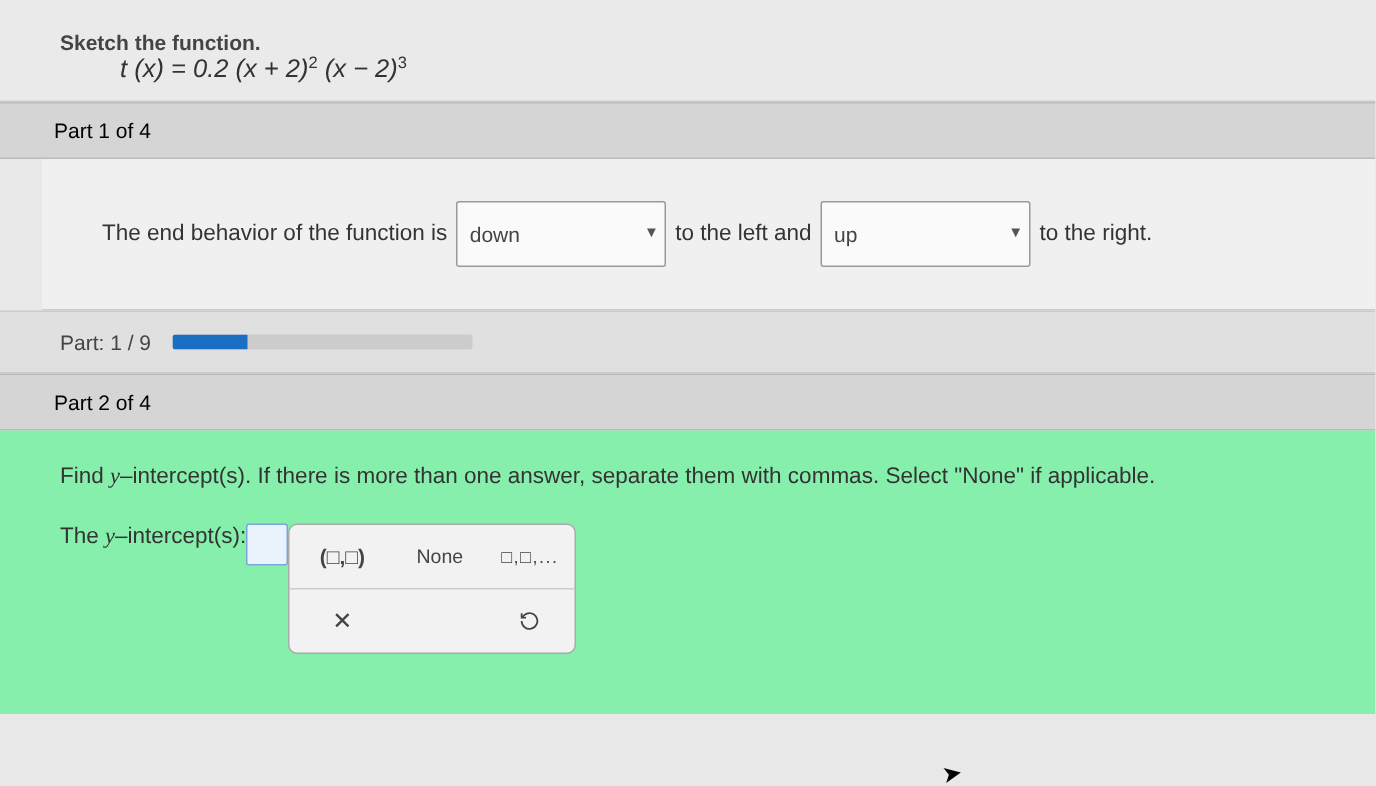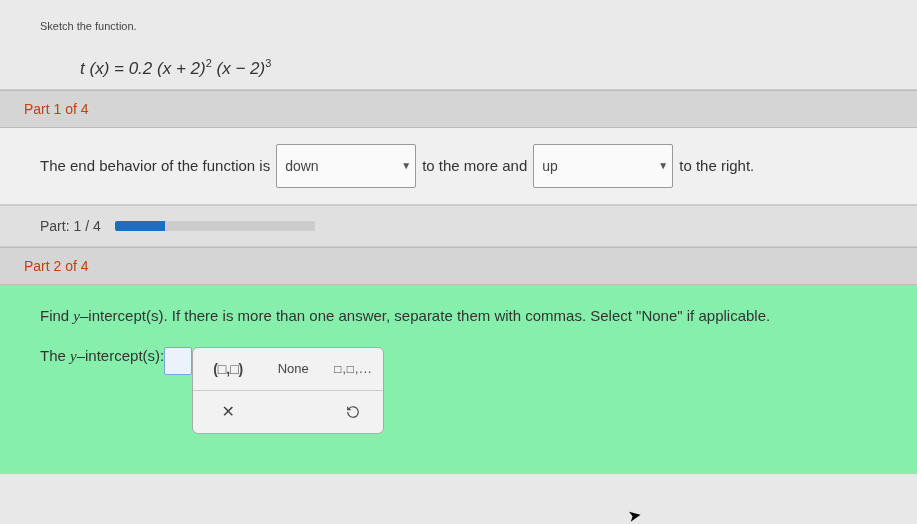--- a/index.html
+++ b/index.html
@@ -14,46 +14,48 @@
     }
     .container {
       padding: 0;
     }
     .question-header {
       padding: 20px 40px 10px 40px;
       background: #eaeaea;
       border-bottom: 1px solid #ccc;
     }
     .prompt {
-      font-size: 11px;
-      color: #444;
-      margin-bottom: 25px;
+      font-size: 14px;
+      color: #444;
+      margin-bottom: 0;
+      font-weight: bold;
     }
     .formula {
       font-size: 17px;
       font-style: italic;
       color: #333;
       padding-left: 40px;
       font-family: Liberation Sans, sans-serif;
     }
     .sup { font-size: 11px; vertical-align: super; font-style: normal; }
     .part-header {
       background: #d5d5d5;
       border-top: 1px solid #bbb;
       border-bottom: 1px solid #bbb;
-      padding: 10px 24px;
-      font-size: 14px;
-      color: #c2410c;
+      padding: 10px 36px;
+      font-size: 14px;
+      color: #000000;
     }
     .part-body {
       background: #f0f0f0;
-      padding: 16px 40px;
+      padding: 28px 40px;
       font-size: 15px;
       color: #333;
       border-bottom: 1px solid #ccc;
+      margin-left: 28px;
     }
     .inline-row {
       display: flex;
       align-items: center;
       gap: 6px;
       flex-wrap: wrap;
     }
     .select {
       display: inline-flex;
       align-items: center;
@@ -163,31 +165,31 @@
 
   <div class="part-header">Part 1 of 4</div>
 
   <div class="part-body">
     <div class="inline-row">
       <span>The end behavior of the function is</span>
       <div class="select">
         <span>down</span>
         <span class="tri">▼</span>
       </div>
-      <span>to the more and</span>
+      <span>to the left and</span>
       <div class="select">
         <span>up</span>
         <span class="tri">▼</span>
       </div>
       <span>to the right.</span>
     </div>
   </div>
 
   <div class="progress-row">
-    <span>Part: 1 / 4</span>
+    <span>Part: 1 / 9</span>
     <div class="progress-bar">
       <div class="progress-fill"></div>
     </div>
   </div>
 
   <div class="part-header">Part 2 of 4</div>
 
   <div class="part2-body">
     <div class="instr">
       Find <span class="italic-y">y</span>–intercept(s). If there is more than one answer, separate them with commas. Select "None" if applicable.

